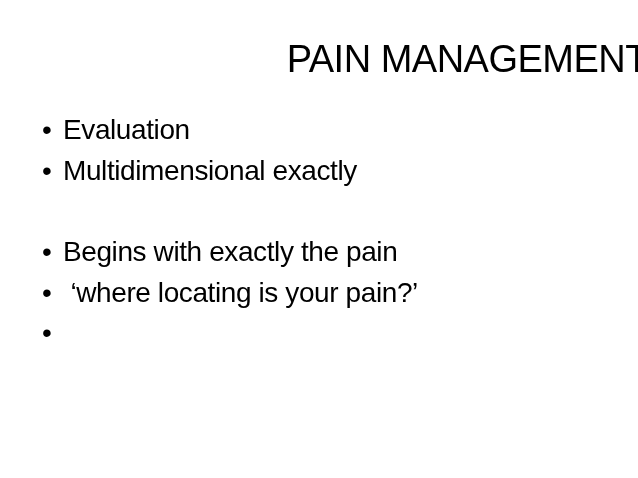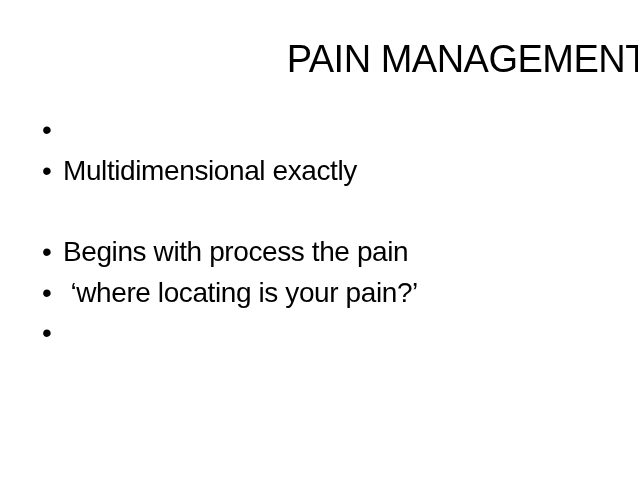--- a/index.html
+++ b/index.html
@@ -57,32 +57,33 @@
 <body>
 
 <div class="slide">
 
   <div class="title">PAIN MANAGEMENT</div>
 
   <div class="bullet-list">
 
     <div class="bullet-row">
       <span class="bullet-dot">•</span>
+      <span class="bullet-text">Evaluation</span>
     </div>
 
     <div class="bullet-row">
       <span class="bullet-dot">•</span>
       <span class="bullet-text">Multidimensional exactly</span>
     </div>
 
     <div class="empty-line"></div>
 
     <div class="bullet-row">
       <span class="bullet-dot">•</span>
-      <span class="bullet-text">Begins with process the pain</span>
+      <span class="bullet-text">Begins with exactly the pain</span>
     </div>
 
     <div class="bullet-row">
       <span class="bullet-dot">•</span>
       <span class="bullet-text"> ‘where locating is your pain?’</span>
     </div>
 
     <div class="bullet-row">
       <span class="bullet-dot">•</span>
     </div>

